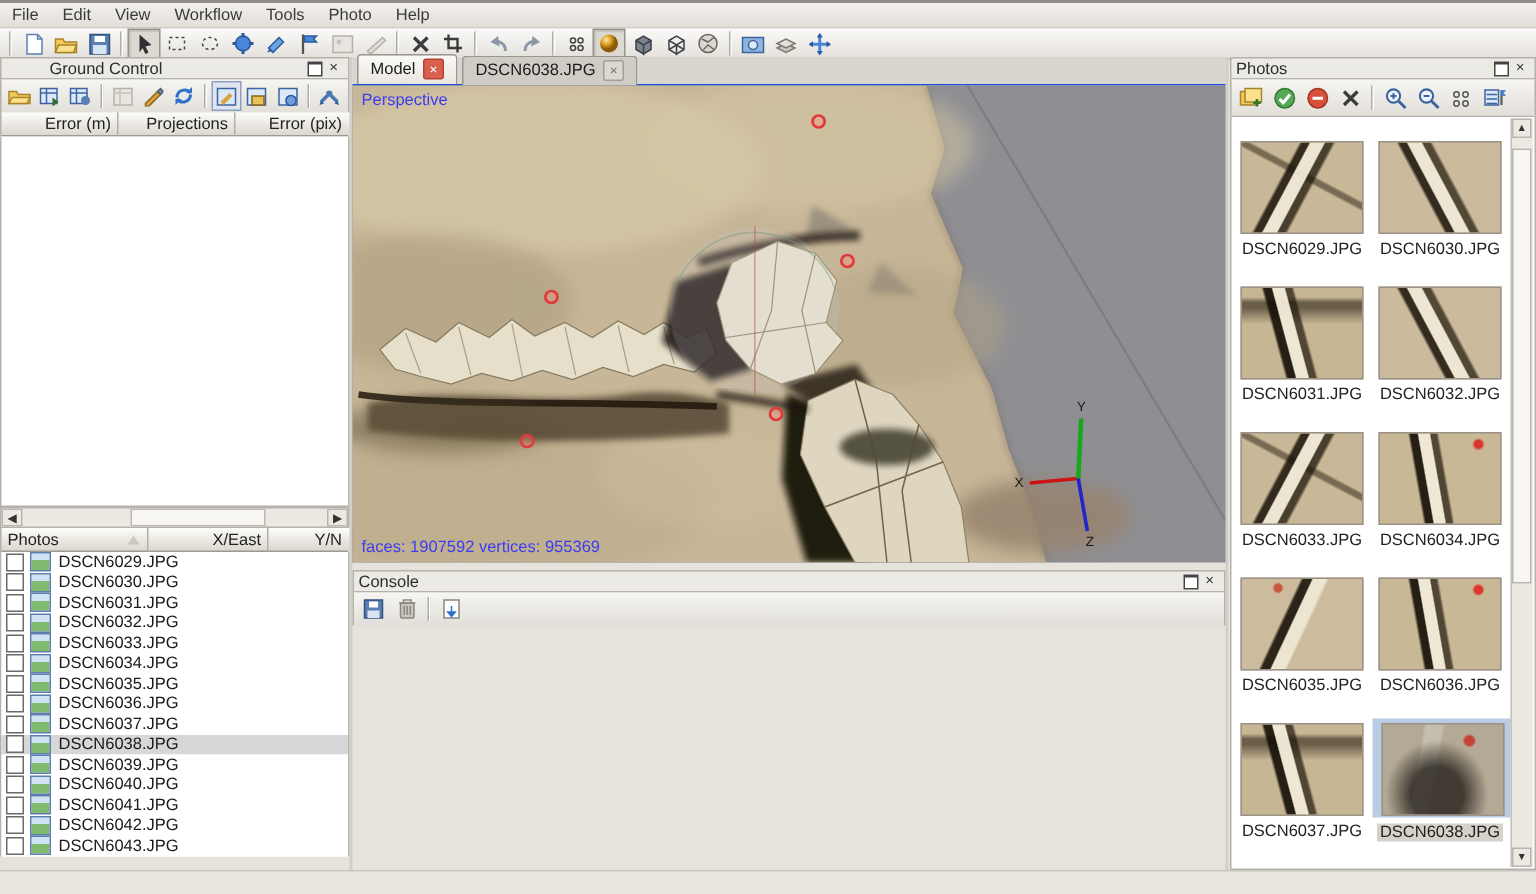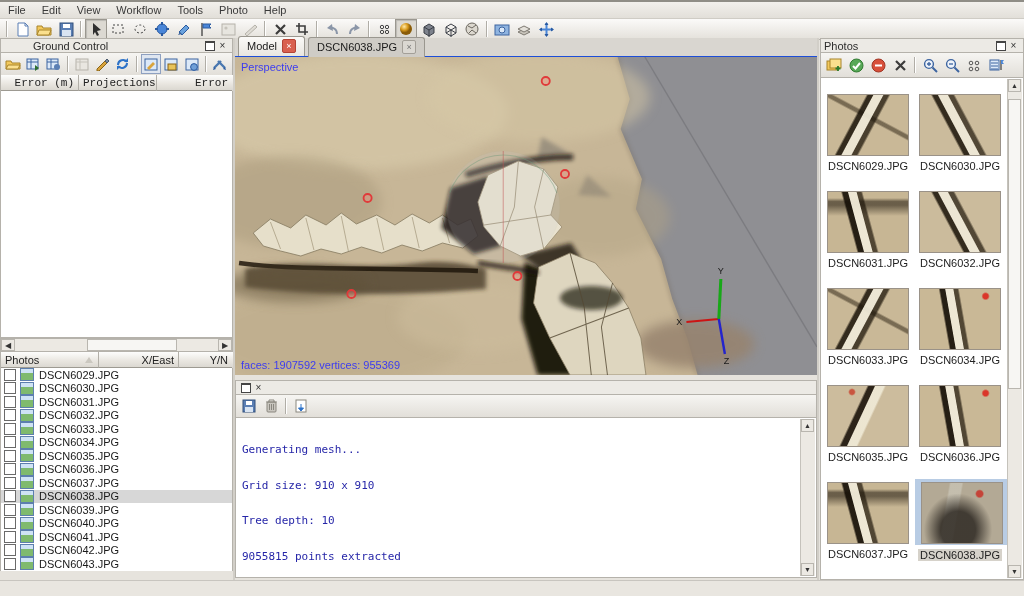--- a/index.html
+++ b/index.html
@@ -338,21 +338,21 @@
       </span>
     <span class="tsep"></span>
     <span class="pbtn">
         <svg width="15" height="14">
           <path d="M2 11l7-7M13 11L6 4" stroke="#4a78b0" stroke-width="2.4"></path>
           <path d="M1 13l3-1-2-2z" fill="#2a5aa0"></path>
           <path d="M14 13l-3-1 2-2z" fill="#2a5aa0"></path>
         </svg>
       </span>
   </div>
-  <div class="colhdr" style="position:absolute;top:37px;left:0;width:233px;font-family:Liberation Mono, monospace;">
+  <div class="colhdr" style="position:absolute;top:37px;left:0;width:233px;">
     <span class="colcell num" style="width:78px;">Error (m)</span>
     <span class="colcell num" style="width:78px;">Projections</span>
     <span class="colcell num" style="width:75px;border-right:none;">Error (pix)</span>
   </div>
   <div class="abs gc-empty"></div>
   <div class="hscroll" style="position:absolute;top:300px;left:0;width:233px;">
     <span class="sbtn">◀</span>
     <span class="sthumb" style="width:90px;margin-left:72px;"></span>
     <span class="sbtn" style="margin-left:auto;">▶</span>
   </div>
@@ -529,20 +529,21 @@
       <text x="477" y="217">Y</text>
       <text x="483" y="307">Z</text>
     </g>
   </svg>
   <div class="abs vplabel">Perspective</div>
   <div class="abs vpstats">faces: 1907592 vertices: 955369</div>
 </div>
 
 <div class="abs consolewrap">
   <div class="panelhdr" style="position:absolute;top:0;left:0;width:582px;">
+    <span class="ttl">Console</span>
     <span class="hdrbtn">
         <span class="floatglyph"></span>
       </span>
     <span class="hdrbtn">×</span>
   </div>
   <div class="ptools" style="position:absolute;top:15px;left:0;width:582px;">
     <span class="pbtn">
         <svg width="14" height="14">
           <rect x="1" y="1" width="12" height="12" fill="#5b7fb4" stroke="#33517d"></rect>
           <rect x="4" y="2" width="6" height="4" fill="#fff"></rect>
@@ -556,41 +557,20 @@
           <path d="M4.5 5v6M6.5 5v6M8.5 5v6" stroke="#8a877f"></path>
         </svg>
       </span>
     <span class="tsep"></span>
     <span class="pbtn">
         <svg width="14" height="14">
           <rect x="2" y="1" width="10" height="12" fill="#fff" stroke="#8a877f"></rect>
           <path d="M7 5v5M7 12l-2.5-3h5z" fill="#2d72c8" stroke="#2d72c8"></path>
         </svg>
       </span>
-  </div>
-  <div class="consbody">
-    <div class="conslines">
-      <div>Generating mesh...</div>
-      <div>Grid size: 910 x 910</div>
-      <div>Tree depth: 10</div>
-      <div>9055815 points extracted</div>
-      <div>samples: 9055815</div>
-      
-      
-      
-      
-      
-      
-      
-      
-    </div>
-    <div class="vscroll">
-      <span class="vbtn" style="top:0;">▲</span>
-      <span class="vbtn" style="bottom:0;">▼</span>
-    </div>
   </div>
 </div>
 
 <div class="abs rightdock">
   <div class="panelhdr" style="position:absolute;top:0;left:0;width:204px;">
     <span class="ttl">Photos</span>
     <span class="hdrbtn">
         <span class="floatglyph"></span>
       </span>
     <span class="hdrbtn">×</span>

